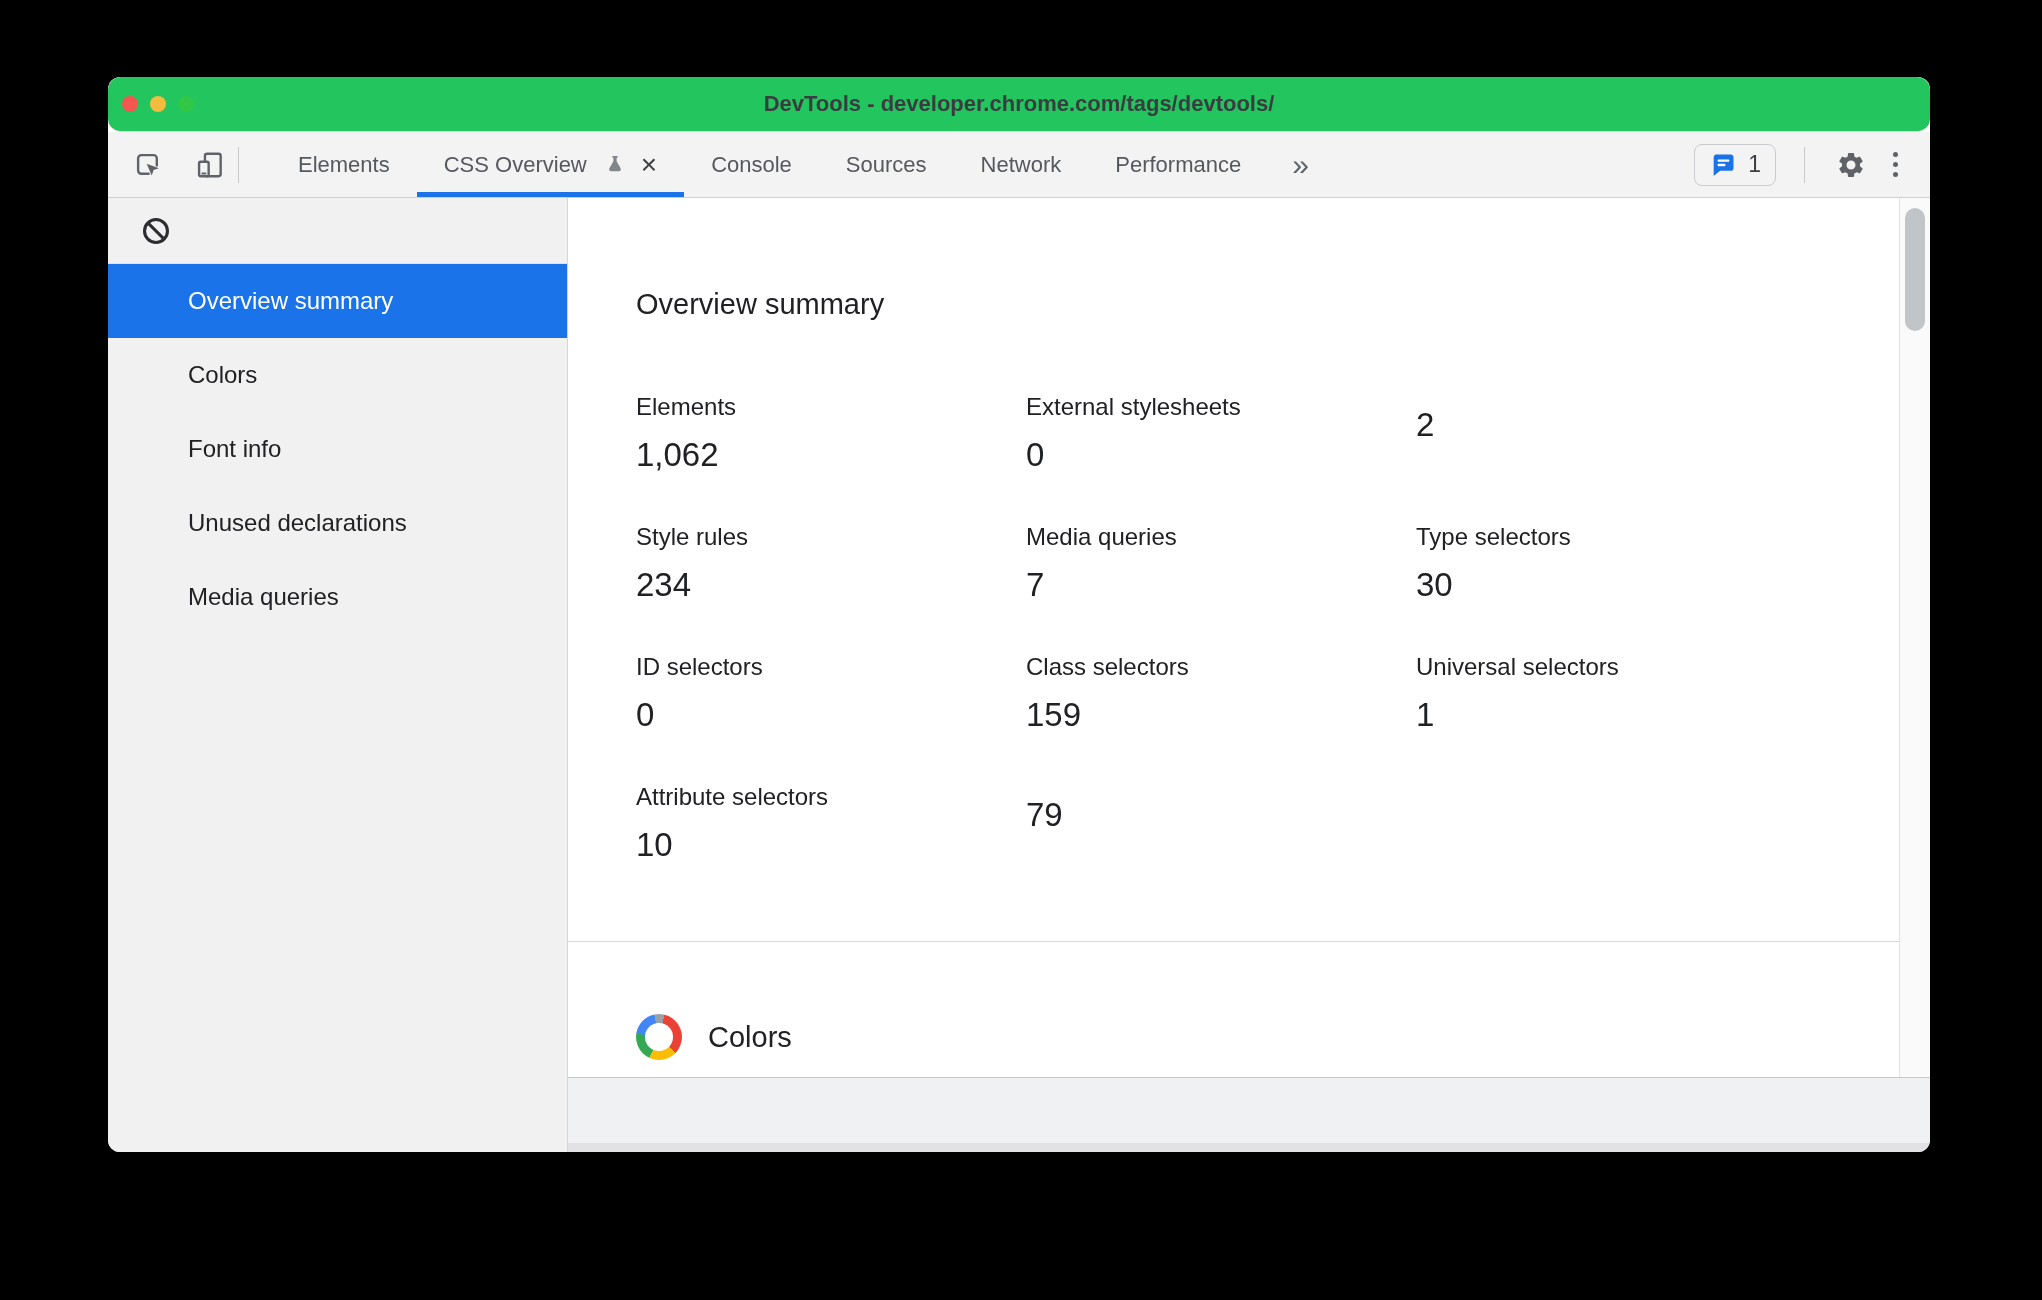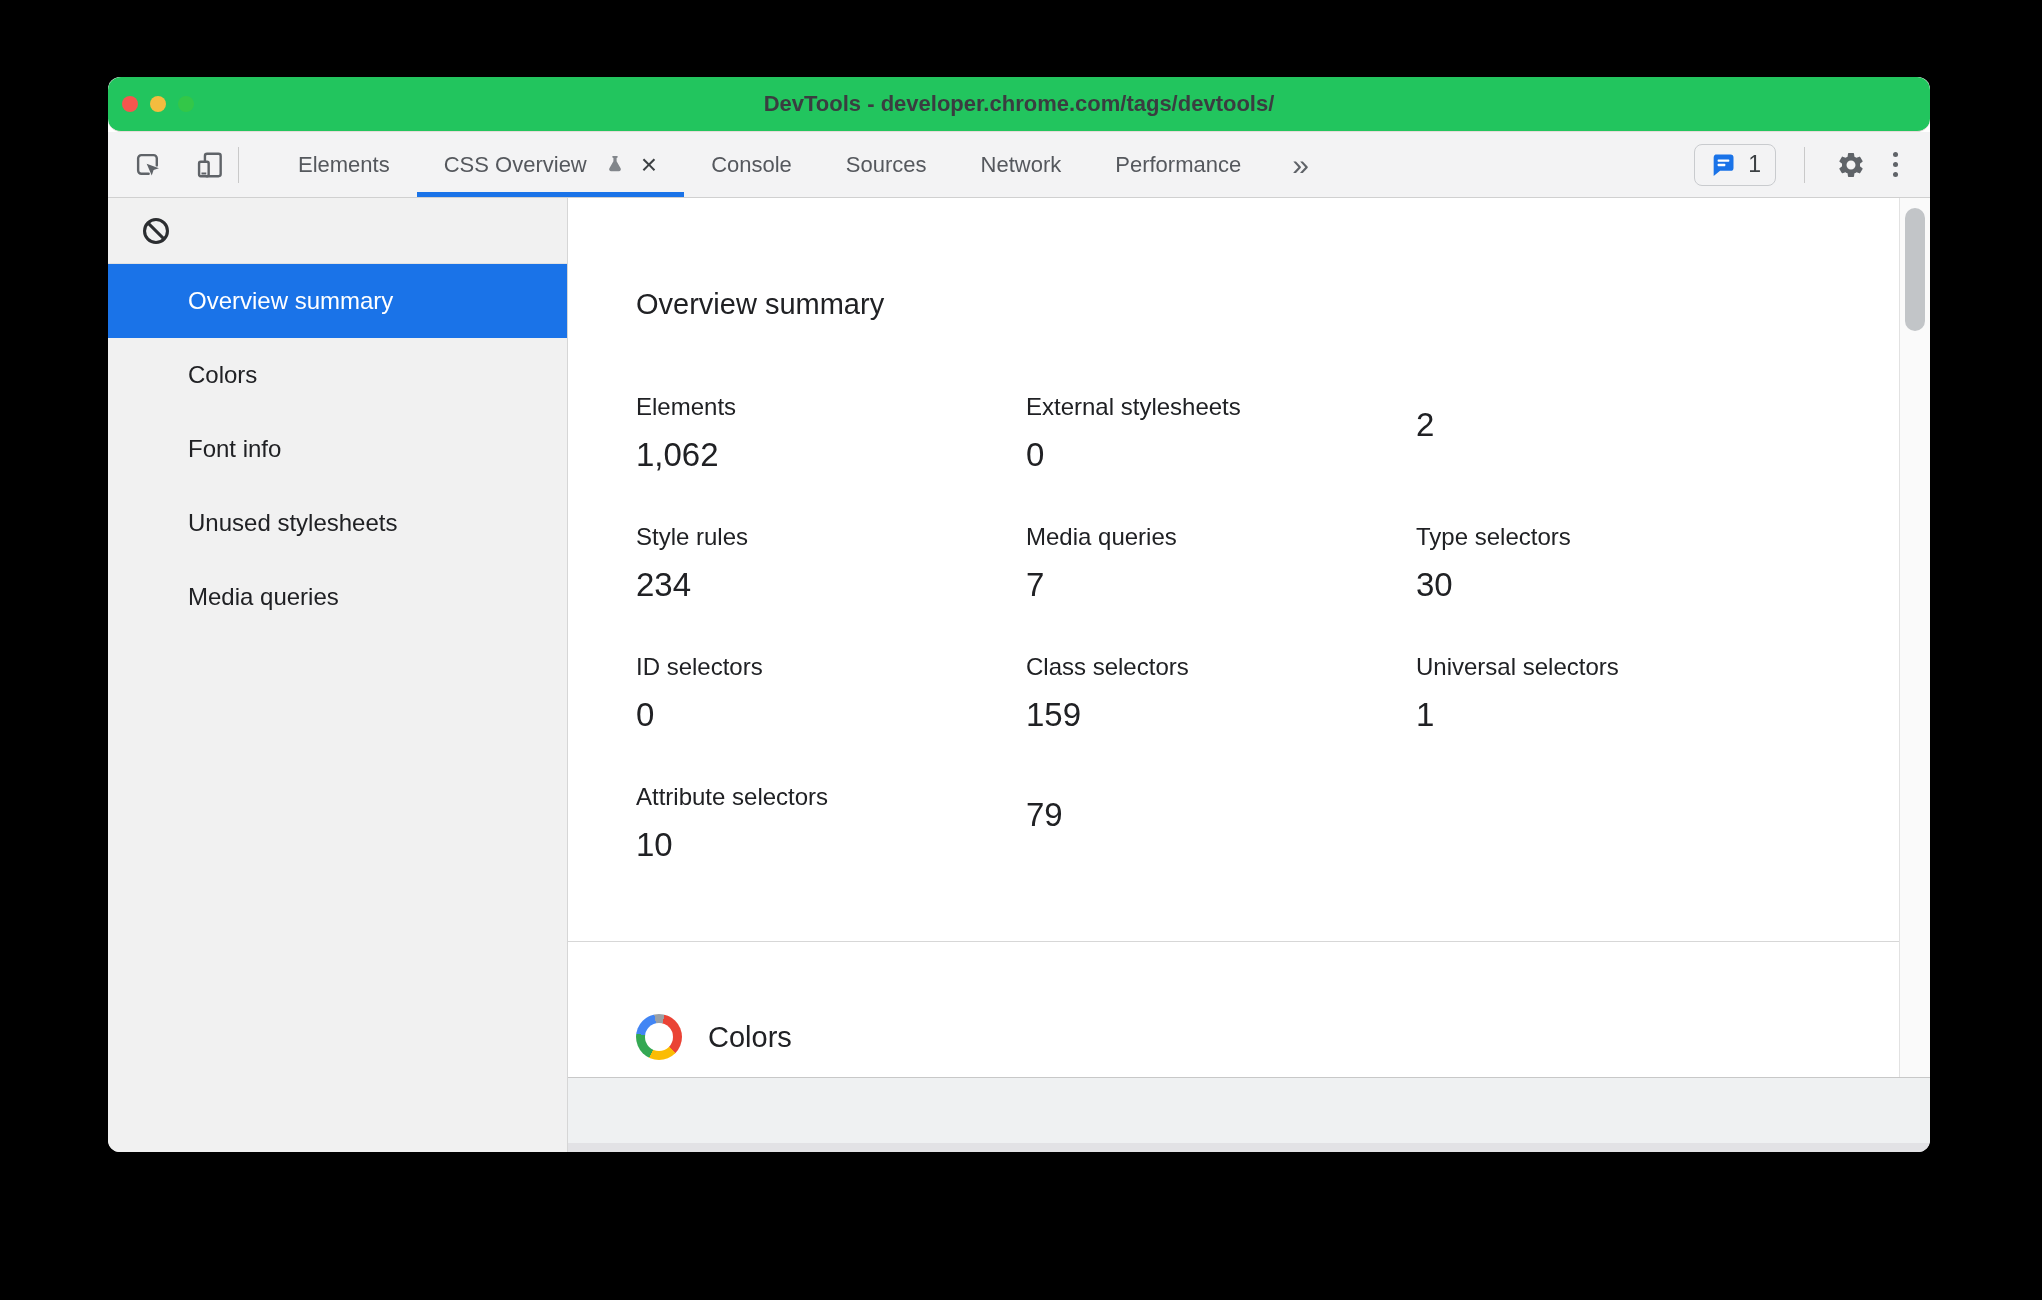--- a/index.html
+++ b/index.html
@@ -188,21 +188,21 @@
           <svg width="32" height="32" viewBox="0 0 24 24">
             <circle cx="12" cy="12" r="8.6" fill="none" stroke="#2b2d30" stroke-width="2.3"></circle>
             <line x1="6.1" y1="6.1" x2="17.9" y2="17.9" stroke="#2b2d30" stroke-width="2.3"></line>
           </svg>
         </span>
       </div>
       <div id="sidebar-items">
           <div class="side-item selected">Overview summary</div>
           <div class="side-item">Colors</div>
           <div class="side-item">Font info</div>
-          <div class="side-item">Unused stylesheets</div>
+          <div class="side-item">Unused declarations</div>
           <div class="side-item">Media queries</div>
         </div>
     </div>
 
     <div class="main-col">
       <div class="content">
         <div class="content-inner">
           <h1 class="page-title">Overview summary</h1>
           <div class="stats-grid" id="stats-grid">
               <div class="stat">

